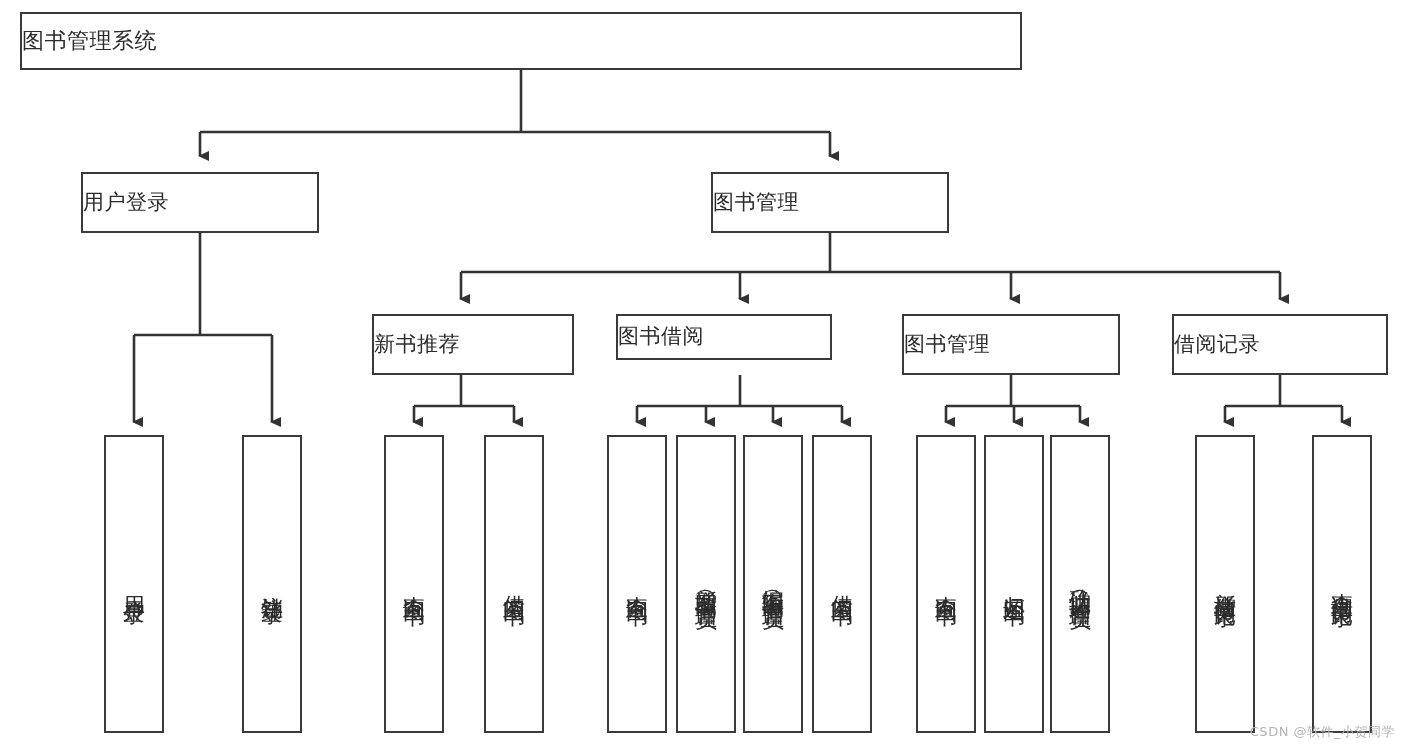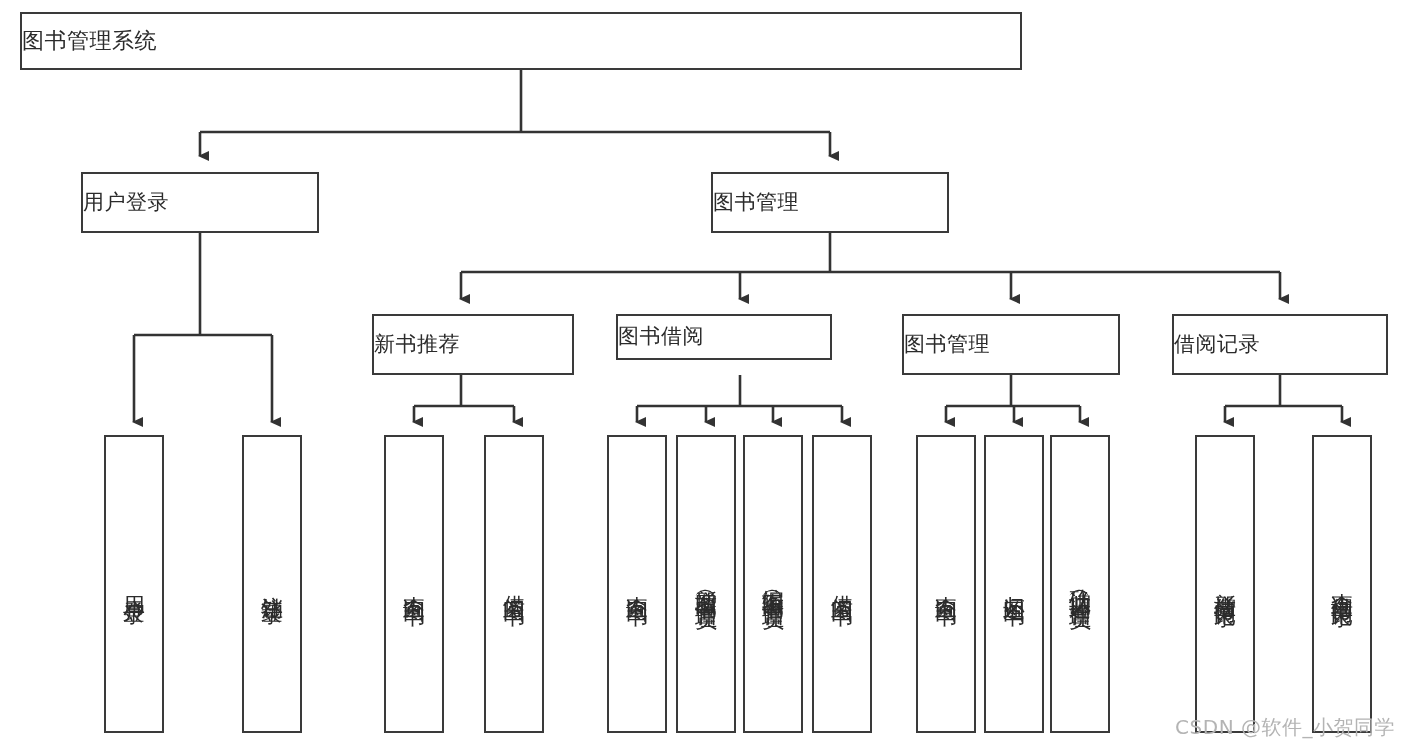--- a/index.html
+++ b/index.html
@@ -58,21 +58,21 @@
     text-orientation: upright;
     font-size: 22px;
     letter-spacing: 3px;
     line-height: 1;
     white-space: nowrap;
   }
   .watermark {
     position: absolute;
     right: 10px;
     bottom: 6px;
-    font-size: 20px;
+    font-size: 13px;
     color: #b4b4b4;
     white-space: nowrap;
     letter-spacing: 0.5px;
   }
 </style>
 </head>
 <body>
 
 <div id="canvas">
 

